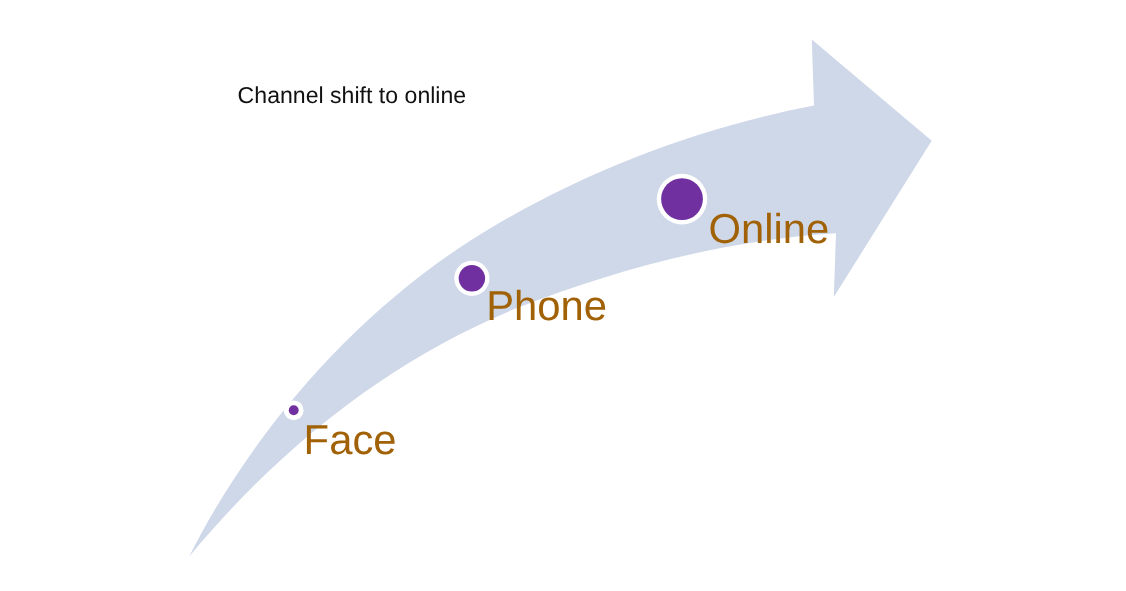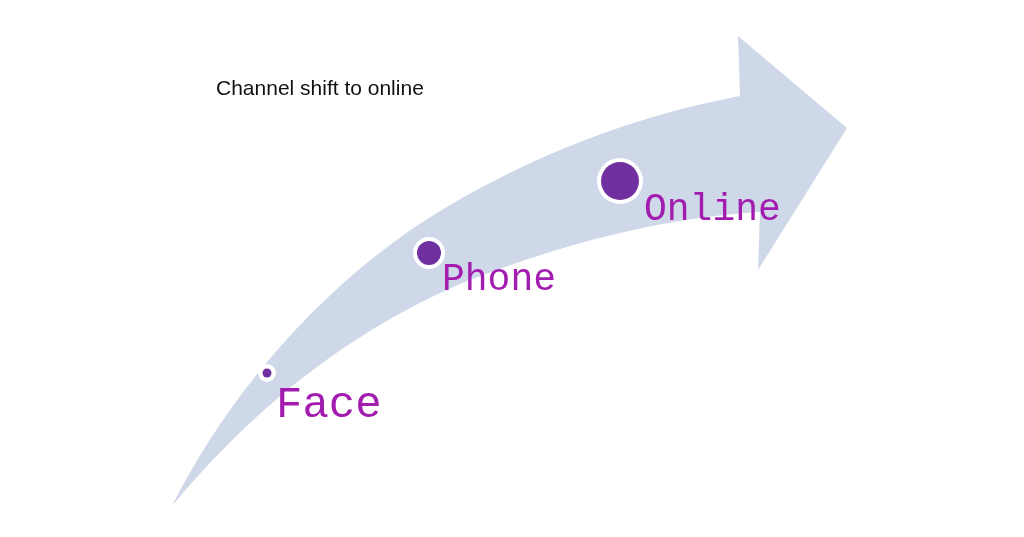--- a/index.html
+++ b/index.html
@@ -1,22 +1,22 @@
 <!DOCTYPE html>
 <html><head>
 <meta charset="utf-8">
 <style>
   html, body { margin:0; padding:0; background:#ffffff; }
   body { width:1024px; height:537px; position:relative; overflow:hidden; }
   #stage { position:absolute; left:0; top:0; width:1024px; height:537px; }
   .title { position:absolute; left:216px; top:76px; font-family:"Liberation Sans", sans-serif; font-size:21px; color:#111; white-space:nowrap; }
-  .lbl { position:absolute; font-family:Liberation Mono, monospace; color:#a21caf; white-space:nowrap; }
+  .lbl { position:absolute; font-family:Liberation Sans, sans-serif; color:#a16207; white-space:nowrap; }
   .lbl-online { left:644px; top:188px; font-size:38px; }
   .lbl-phone { left:442px; top:258px; font-size:38px; }
-  .lbl-face { left:276px; top:380px; font-size:44px; }
+  .lbl-face { left:276px; top:380px; font-size:38px; }
 </style>
 </head>
 <body>
 
 <div id="stage">
   <svg width="1024" height="537" viewBox="0 0 1024 537">
     <path d="M172,506
              C 230,390 330,275 450,205
              C 540,152 640,115 740,96
              L 738,36

